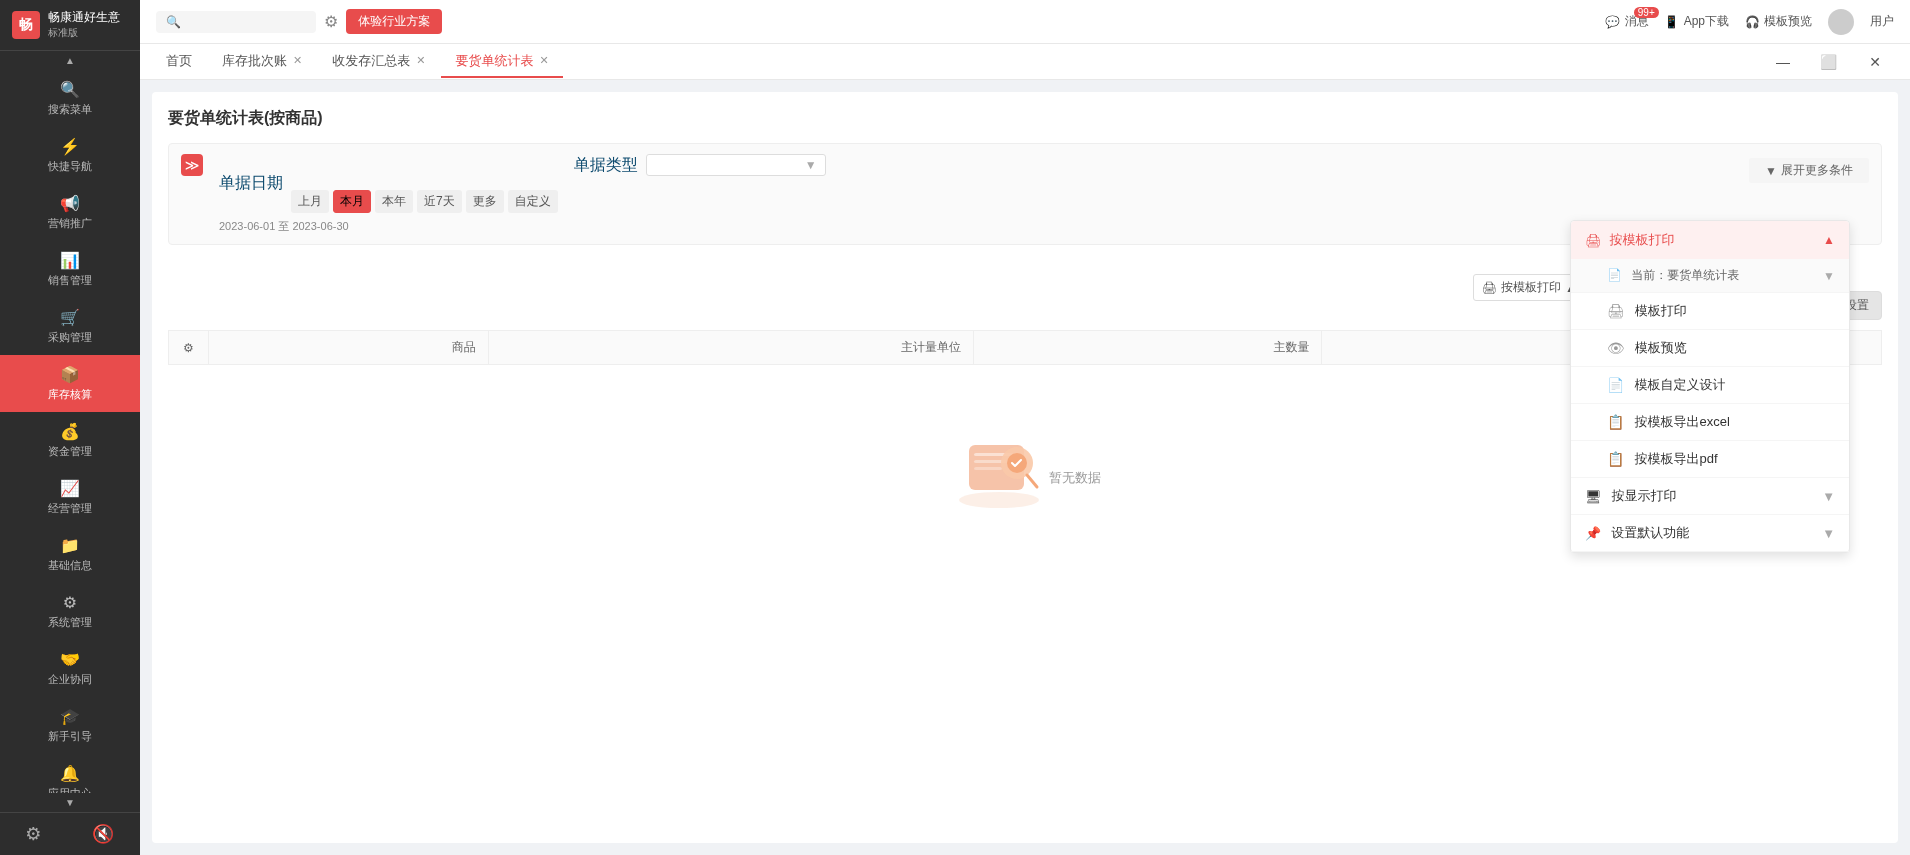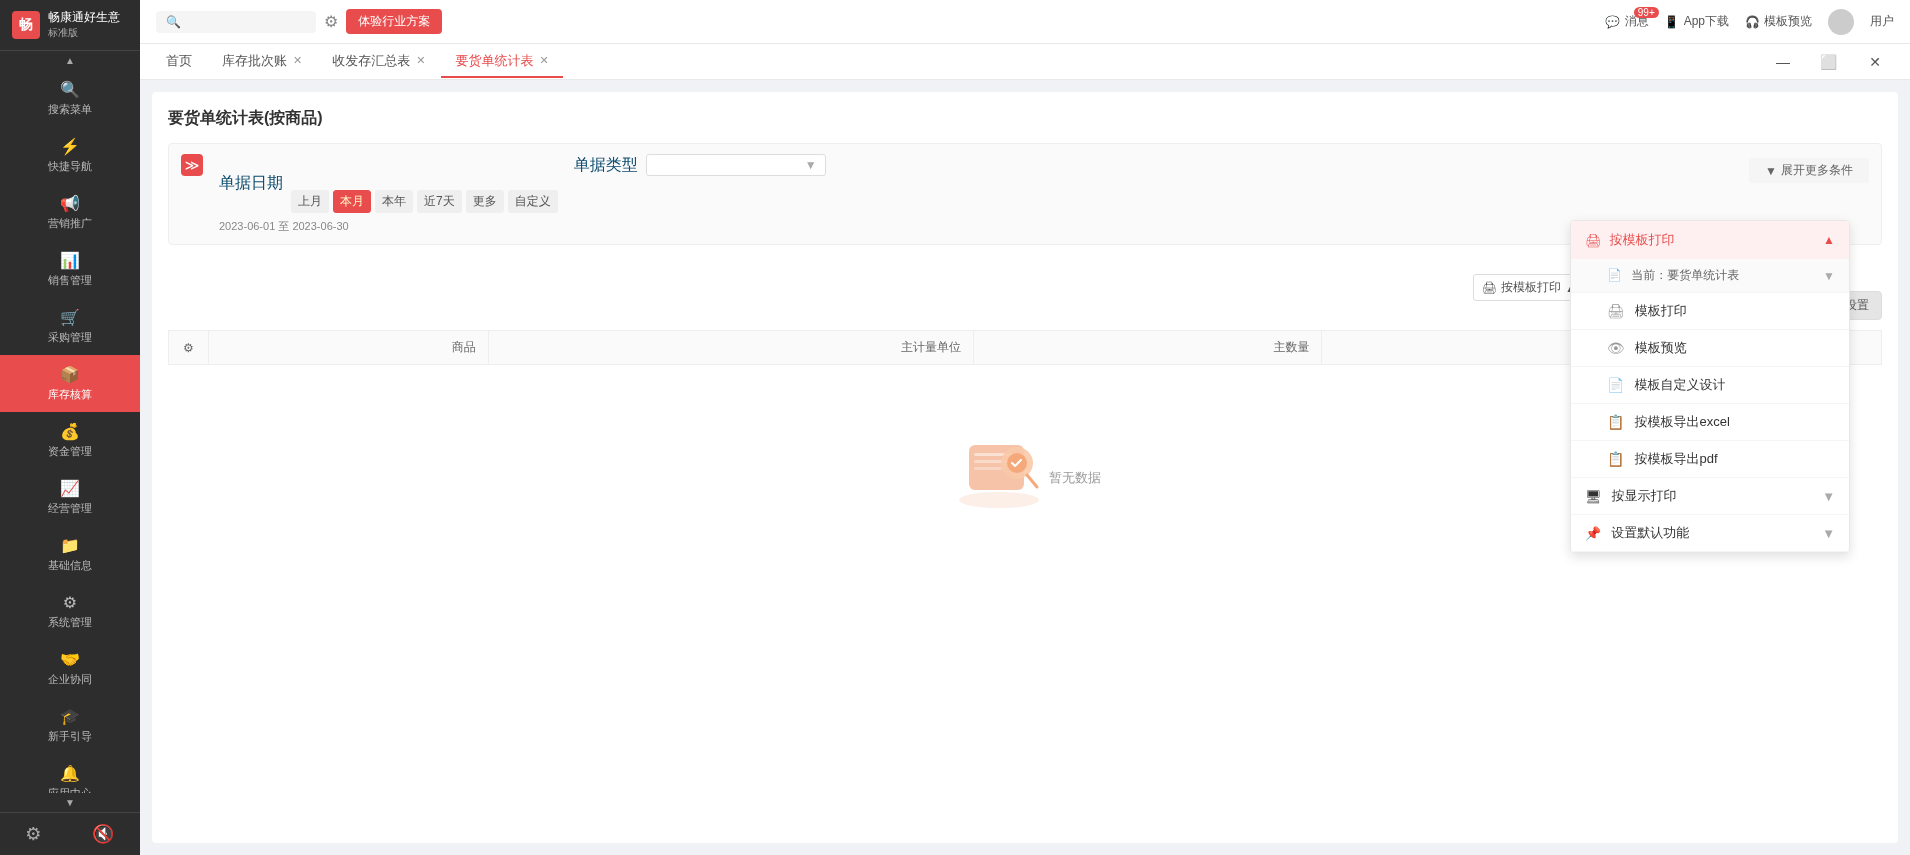--- a/index.html
+++ b/index.html
@@ -128,21 +128,21 @@
       flex-shrink: 0;
     }
     .filter-group { display: flex; flex-direction: column; gap: 6px; }
     .filter-row { display: flex; align-items: center; gap: 8px; }
     .filter-label { font-size: 16px; color: #0c4a6e; white-space: nowrap; }
     .date-btns { display: flex; gap: 4px; align-items: center; margin-top: 36px; }
     .date-btn {
       font-size: 12px; padding: 2px 6px; cursor: pointer;
       border: 1px solid transparent; border-radius: 3px; color: #555;
     }
-    .date-btn.active { background: #e84c4c; color: #fef9c3; border-color: #e84c4c; }
+    .date-btn.active { background: #e84c4c; color: #000000; border-color: #e84c4c; }
     .date-range { font-size: 11px; color: #888; }
     .filter-select {
       border: 1px solid #ddd; border-radius: 3px; padding: 3px 8px;
       font-size: 12px; color: #555; background: #fff;
       display: flex; align-items: center; gap: 4px; cursor: pointer;
       min-width: 180px;
     }
     .filter-select .arrow { margin-left: auto; color: #aaa; }
 
     .expand-more-btn {

